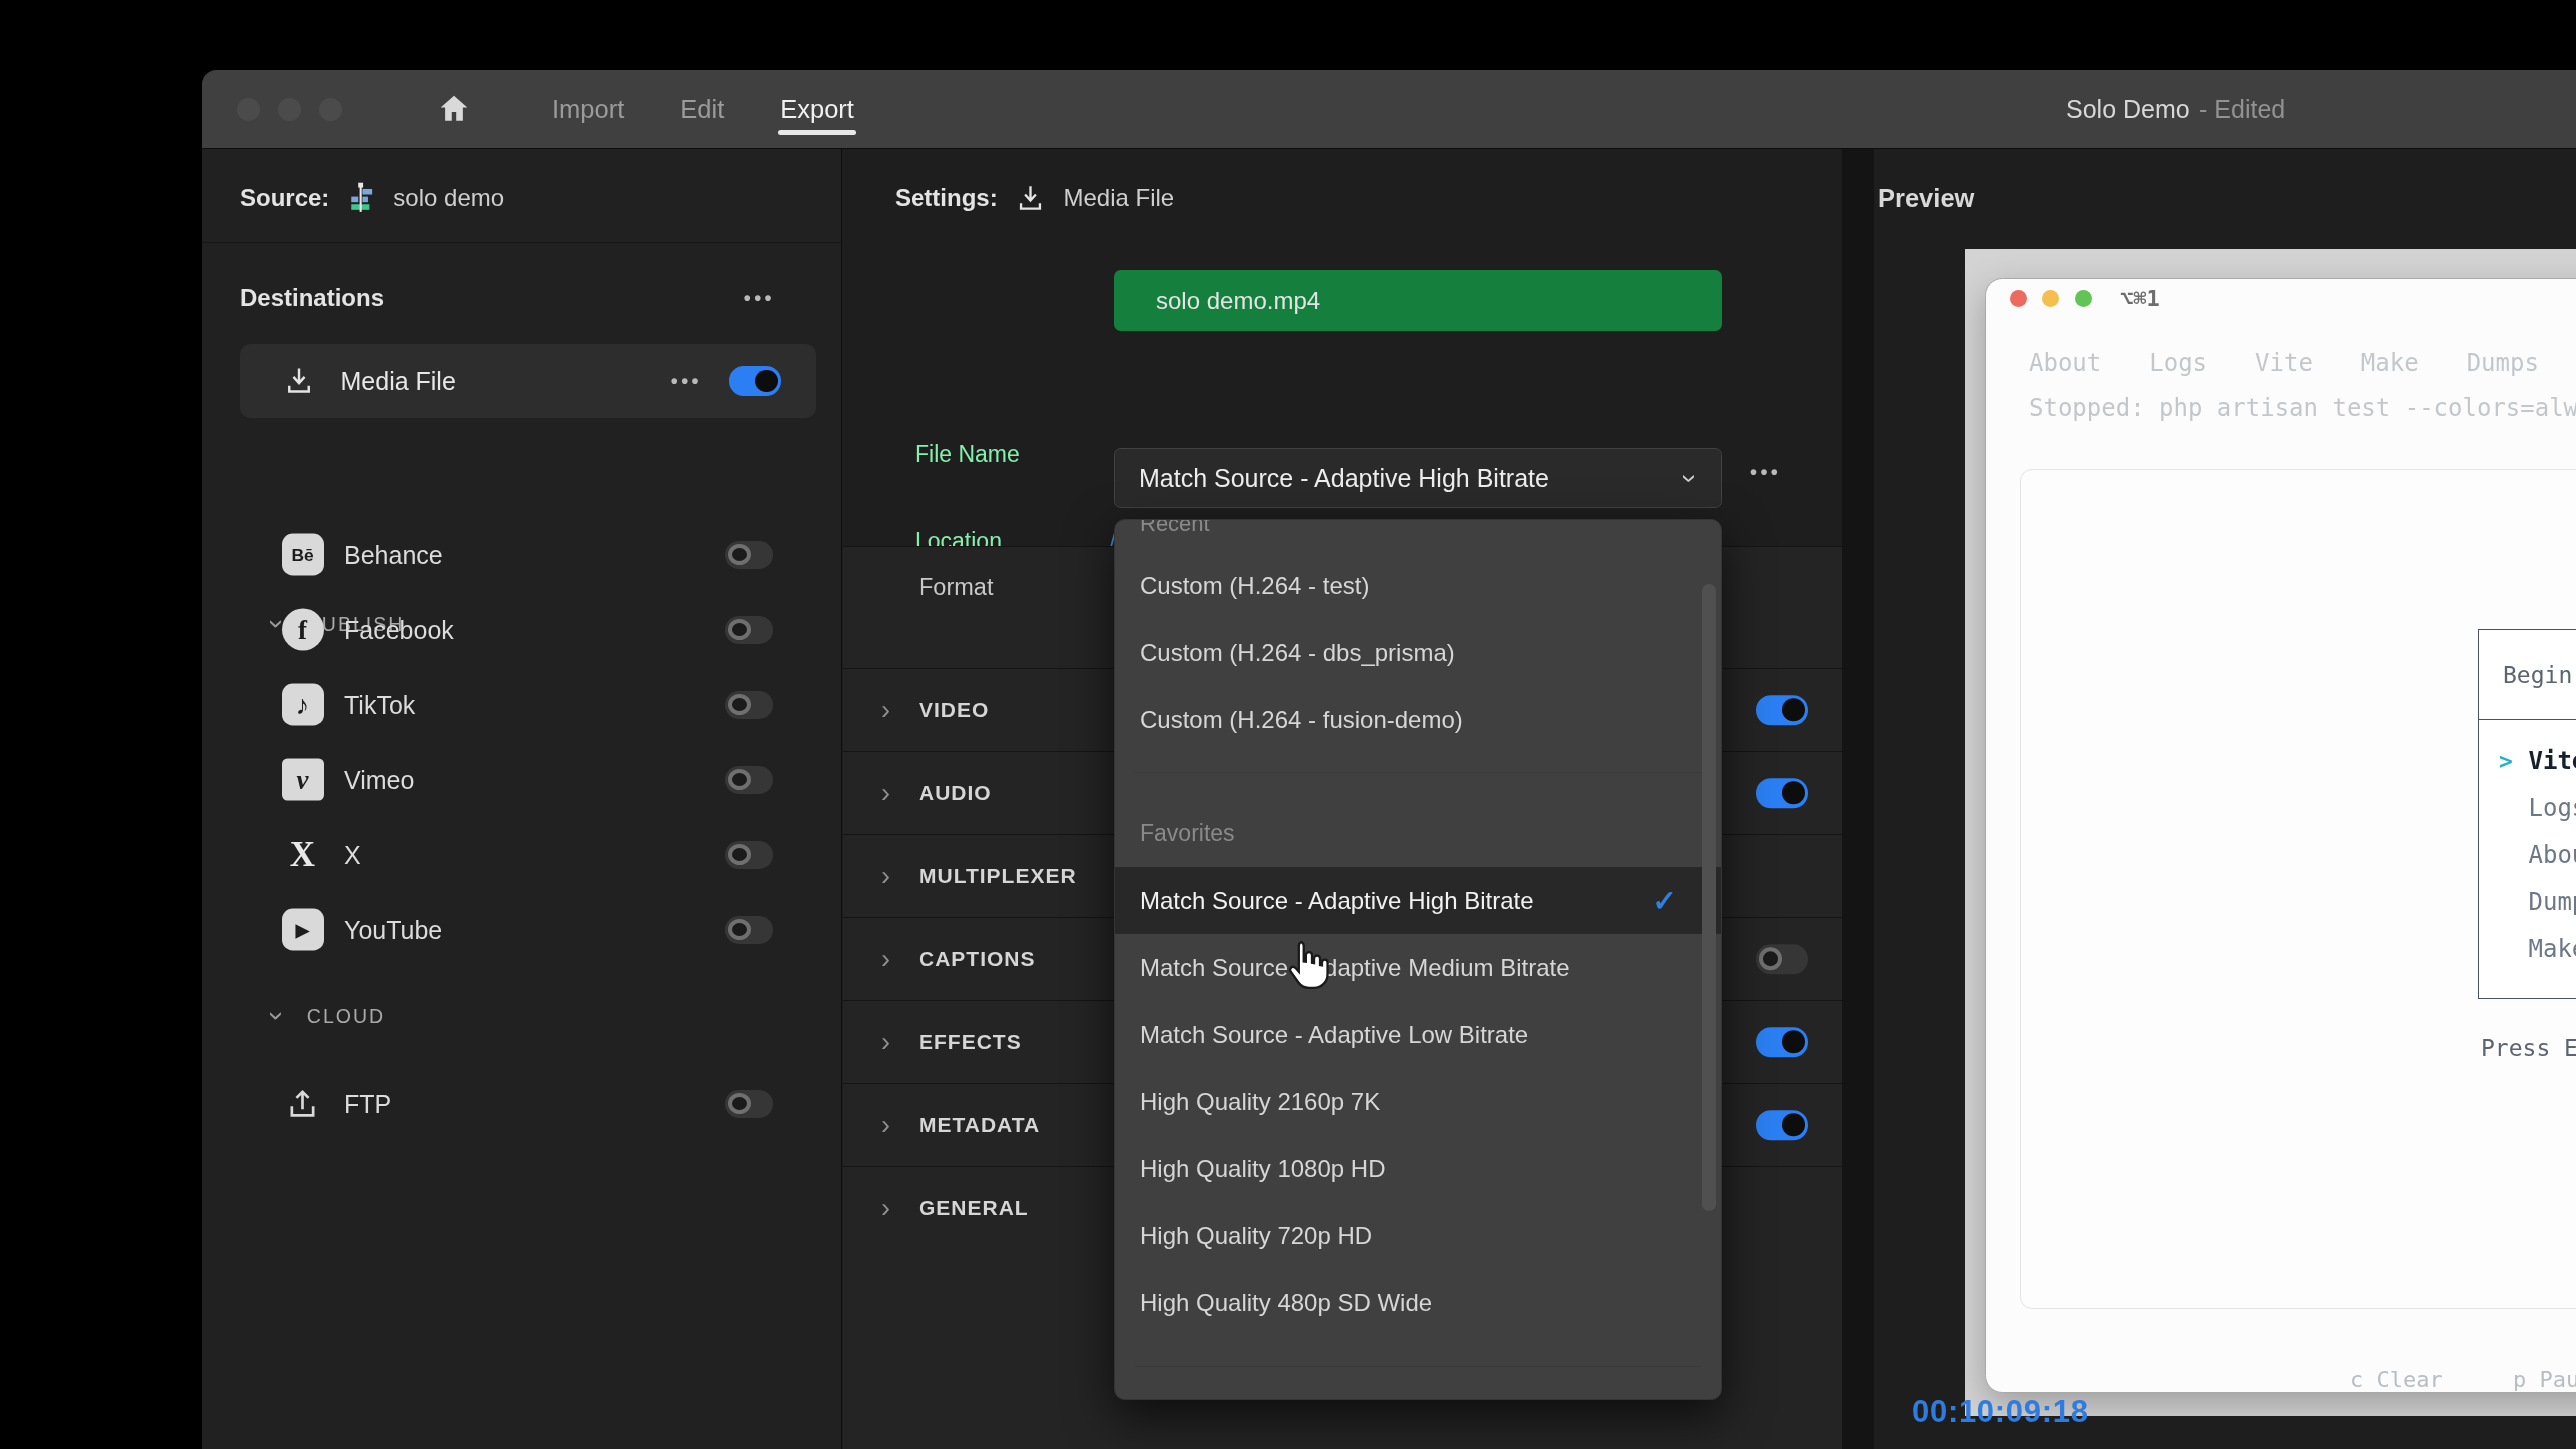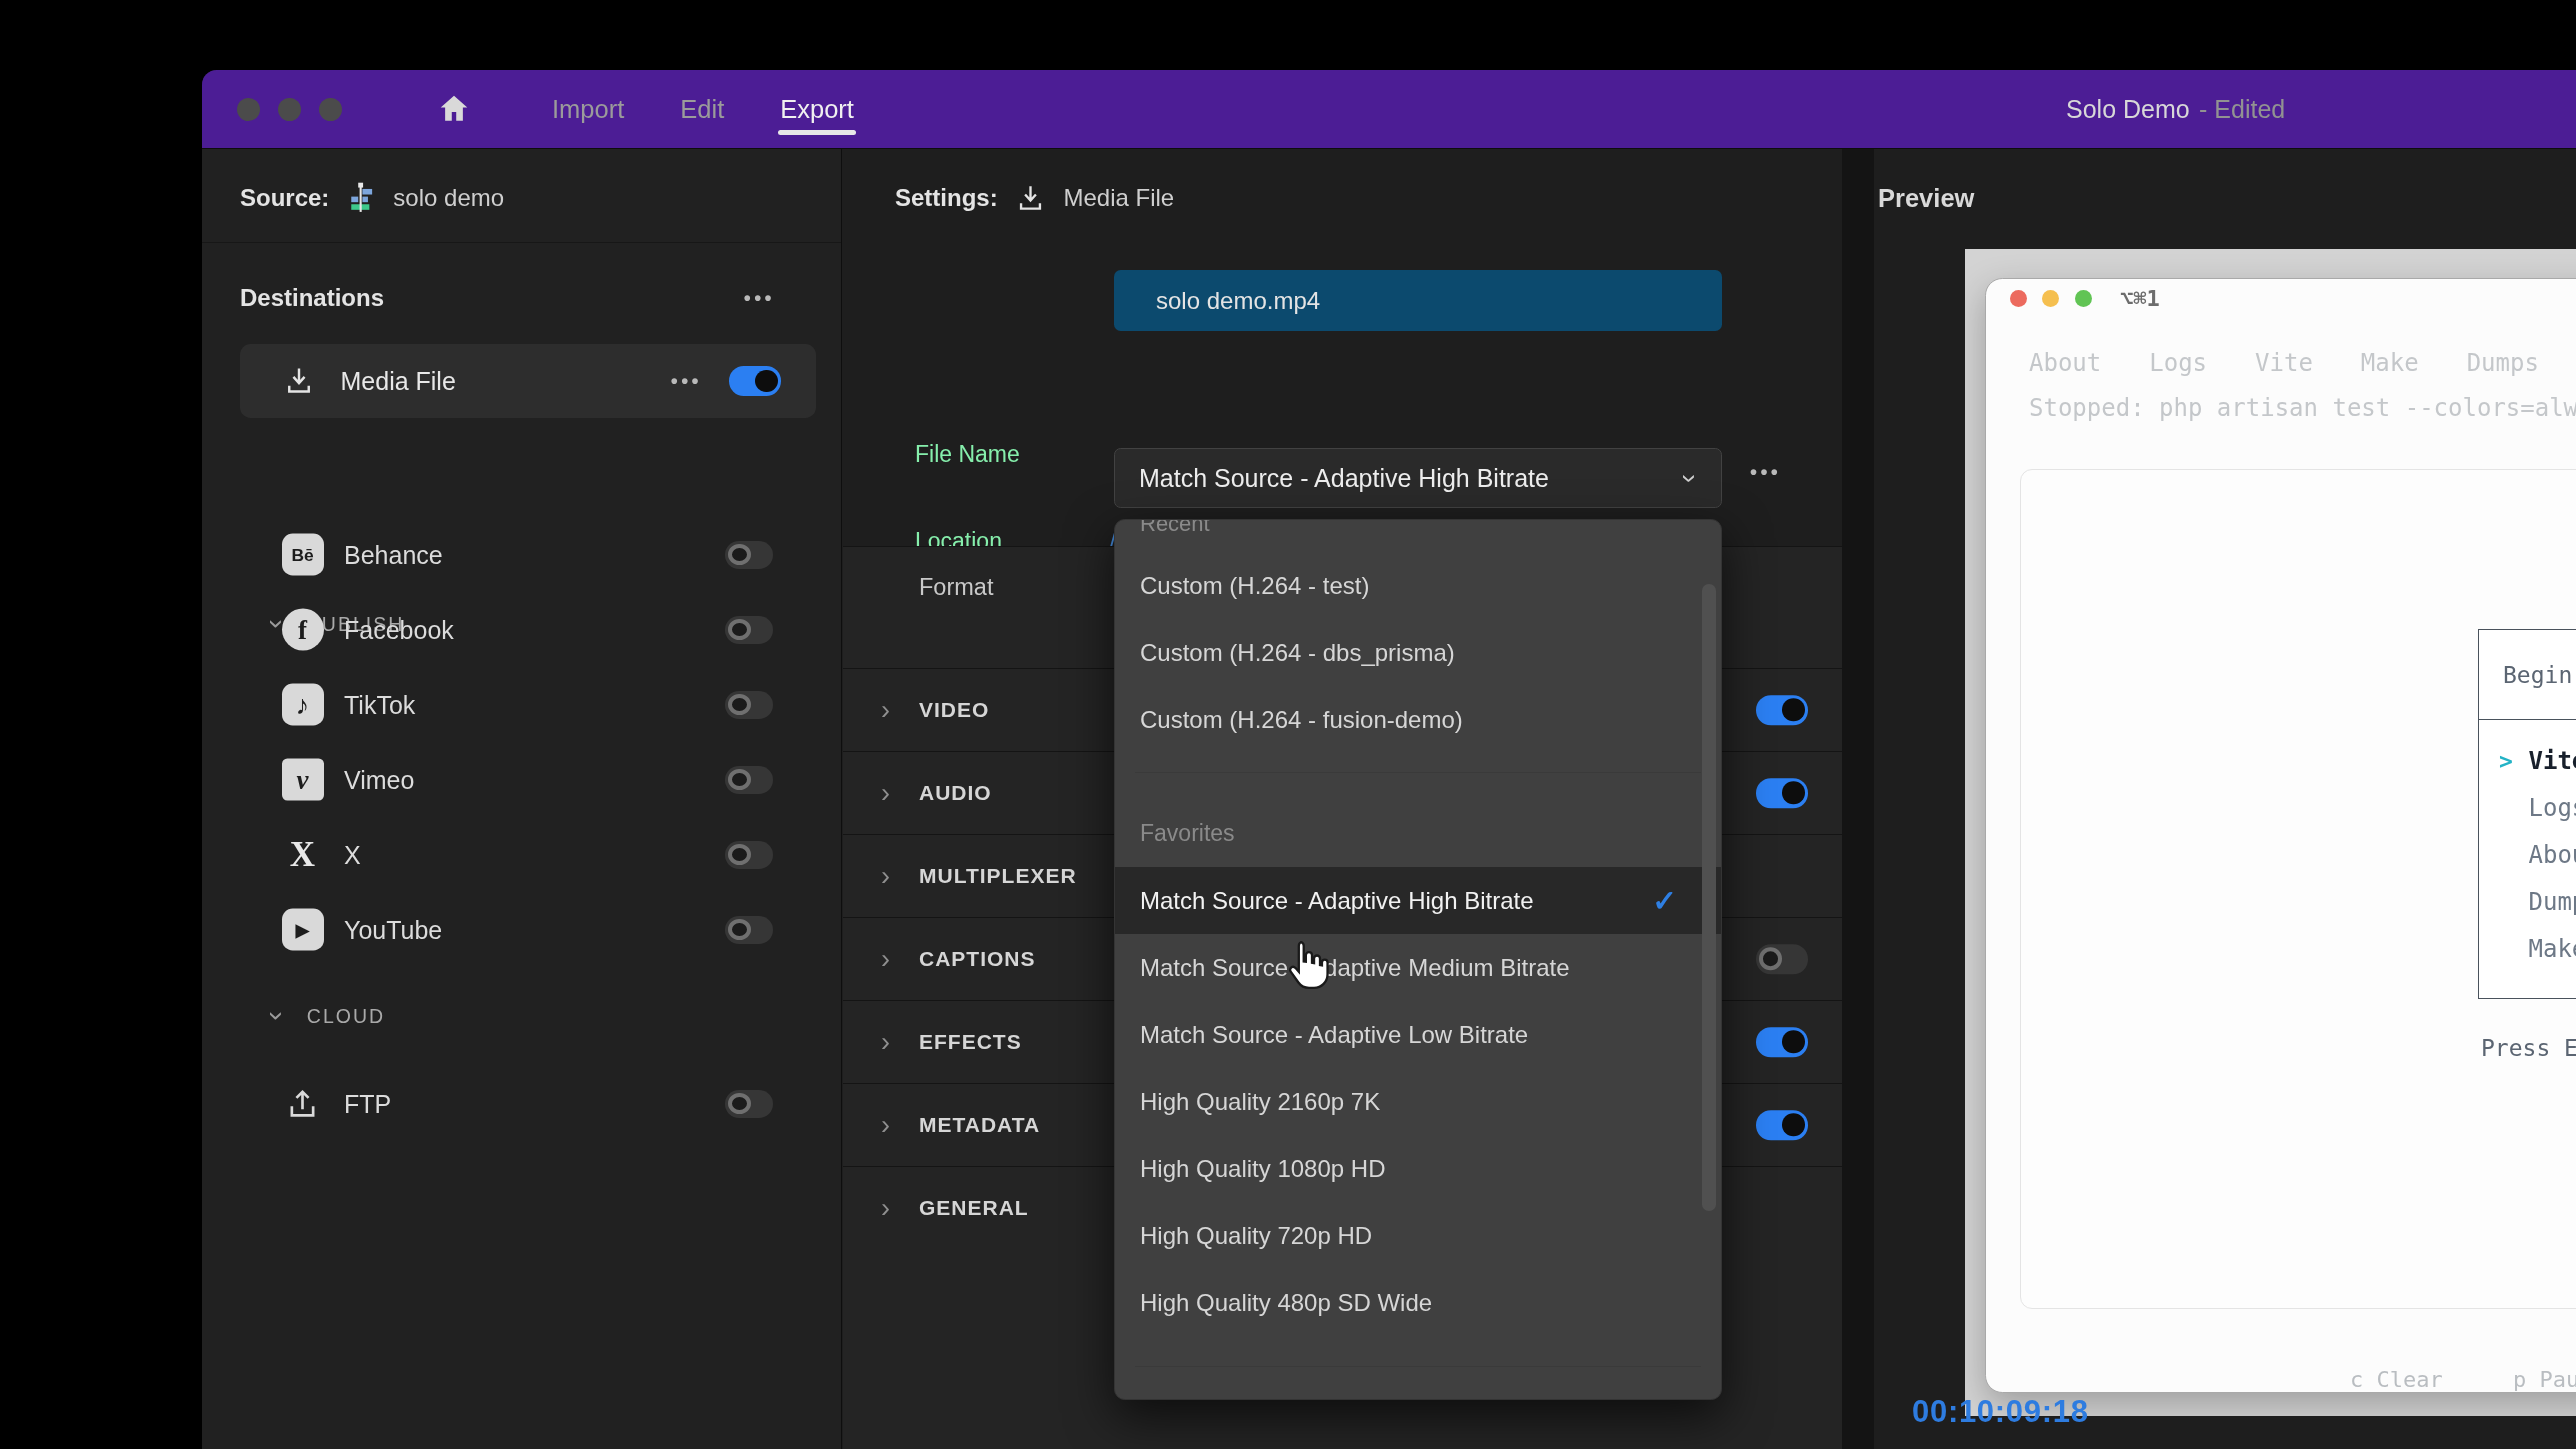--- a/index.html
+++ b/index.html
@@ -1,21 +1,21 @@
 <!DOCTYPE html>
 <html style="font-size:10.7px"><head>
 <meta charset="utf-8">
 <style>
   html,body{margin:0;padding:0;width:2576px;height:1449px;background:#000;overflow:hidden;
     font-family:"Liberation Sans",sans-serif;-webkit-font-smoothing:antialiased;}
   
   .app{position:absolute;left:202px;top:70px;width:2374px;height:1379px;background:#1e1e1e;
     border-top-left-radius:14.8px;overflow:hidden;}
   
-  .titlebar{position:absolute;left:0;top:0;right:0;height:78px;background:#4c1d95;}
+  .titlebar{position:absolute;left:0;top:0;right:0;height:78px;background:#404040;}
   .traffic{position:absolute;left:35px;top:27.5px;display:flex;gap:18px;}
   .traffic i{width:23px;height:23px;border-radius:50%;background:#4b4b4b;display:block;}
   .home-btn{position:absolute;left:235px;top:22px;width:34px;height:34px;}
   .tabs{position:absolute;left:322px;top:0;height:78px;display:flex;align-items:stretch;gap:0;}
   .tab{position:relative;display:flex;align-items:center;padding:0 28px;font-size:25.5px;color:#9b9b9b;}
   .tab.active{color:#f0f0f0;}
   .tab.active::after{content:"";position:absolute;left:25.5px;right:25.5px;bottom:13.4px;height:4.7px;
     border-radius:2.7px;background:#e8e8e8;}
   .wintitle{position:absolute;left:1864px;top:0;height:78px;display:flex;align-items:center;font-size:25px;color:#d8d8d8;}
   .wintitle .suffix{color:#929292;margin-left:9.4px;}
@@ -62,21 +62,21 @@
   .toggle{width:52px;height:29.5px;border-radius:14.8px;position:relative;}
   .toggle.sm{width:48px;height:28px;border-radius:14px;}
   .toggle.on{background:#2b7ff2;}
   .toggle.on::after{content:"";position:absolute;right:3.4px;top:3.4px;bottom:3.4px;width:23px;border-radius:50%;background:#0d0d0d;}
   .toggle.off{background:#363636;}
   .toggle.off::after{content:"";position:absolute;left:3.4px;top:3.4px;bottom:3.4px;width:23px;border-radius:50%;
     background:#1b1b1b;border:4px solid #6f6f6f;box-sizing:border-box;}
   
   .settings-header{position:absolute;left:52px;top:27px;height:44px;display:flex;align-items:center;gap:17.4px;}
   .field-label{position:absolute;left:72px;font-size:23px;color:#86efac;}
-  .filename-input{position:absolute;left:271px;top:121px;width:608px;height:61px;background:#0c4a6e;
+  .filename-input{position:absolute;left:271px;top:121px;width:608px;height:61px;background:#15803d;
     border-radius:6.7px;display:flex;align-items:center;}
   .filename-input span{margin-left:42px;font-size:24px;color:#e4e4e4;}
   .location-link{position:absolute;left:267px;top:376px;font-size:24px;color:#4287d6;text-decoration:underline;}
   .preset-btn{position:absolute;left:271px;top:299px;width:608px;height:60px;background:#2a2a2a;
     border:1.3px solid #424242;border-radius:6.7px;box-sizing:border-box;display:flex;align-items:center;}
   .preset-btn .ptext{margin-left:24px;font-size:25px;color:#ededed;flex:1;}
   .preset-btn .pchev{margin-right:27px;font-size:27px;color:#cfcfcf;}
   .preset-ell{position:absolute;left:907px;top:312px;}
   .rows-area{position:absolute;left:0;top:397px;right:0;bottom:0;background:#242424;border-top:1.3px solid #141414;}
   .format-row{position:relative;height:121px;}

